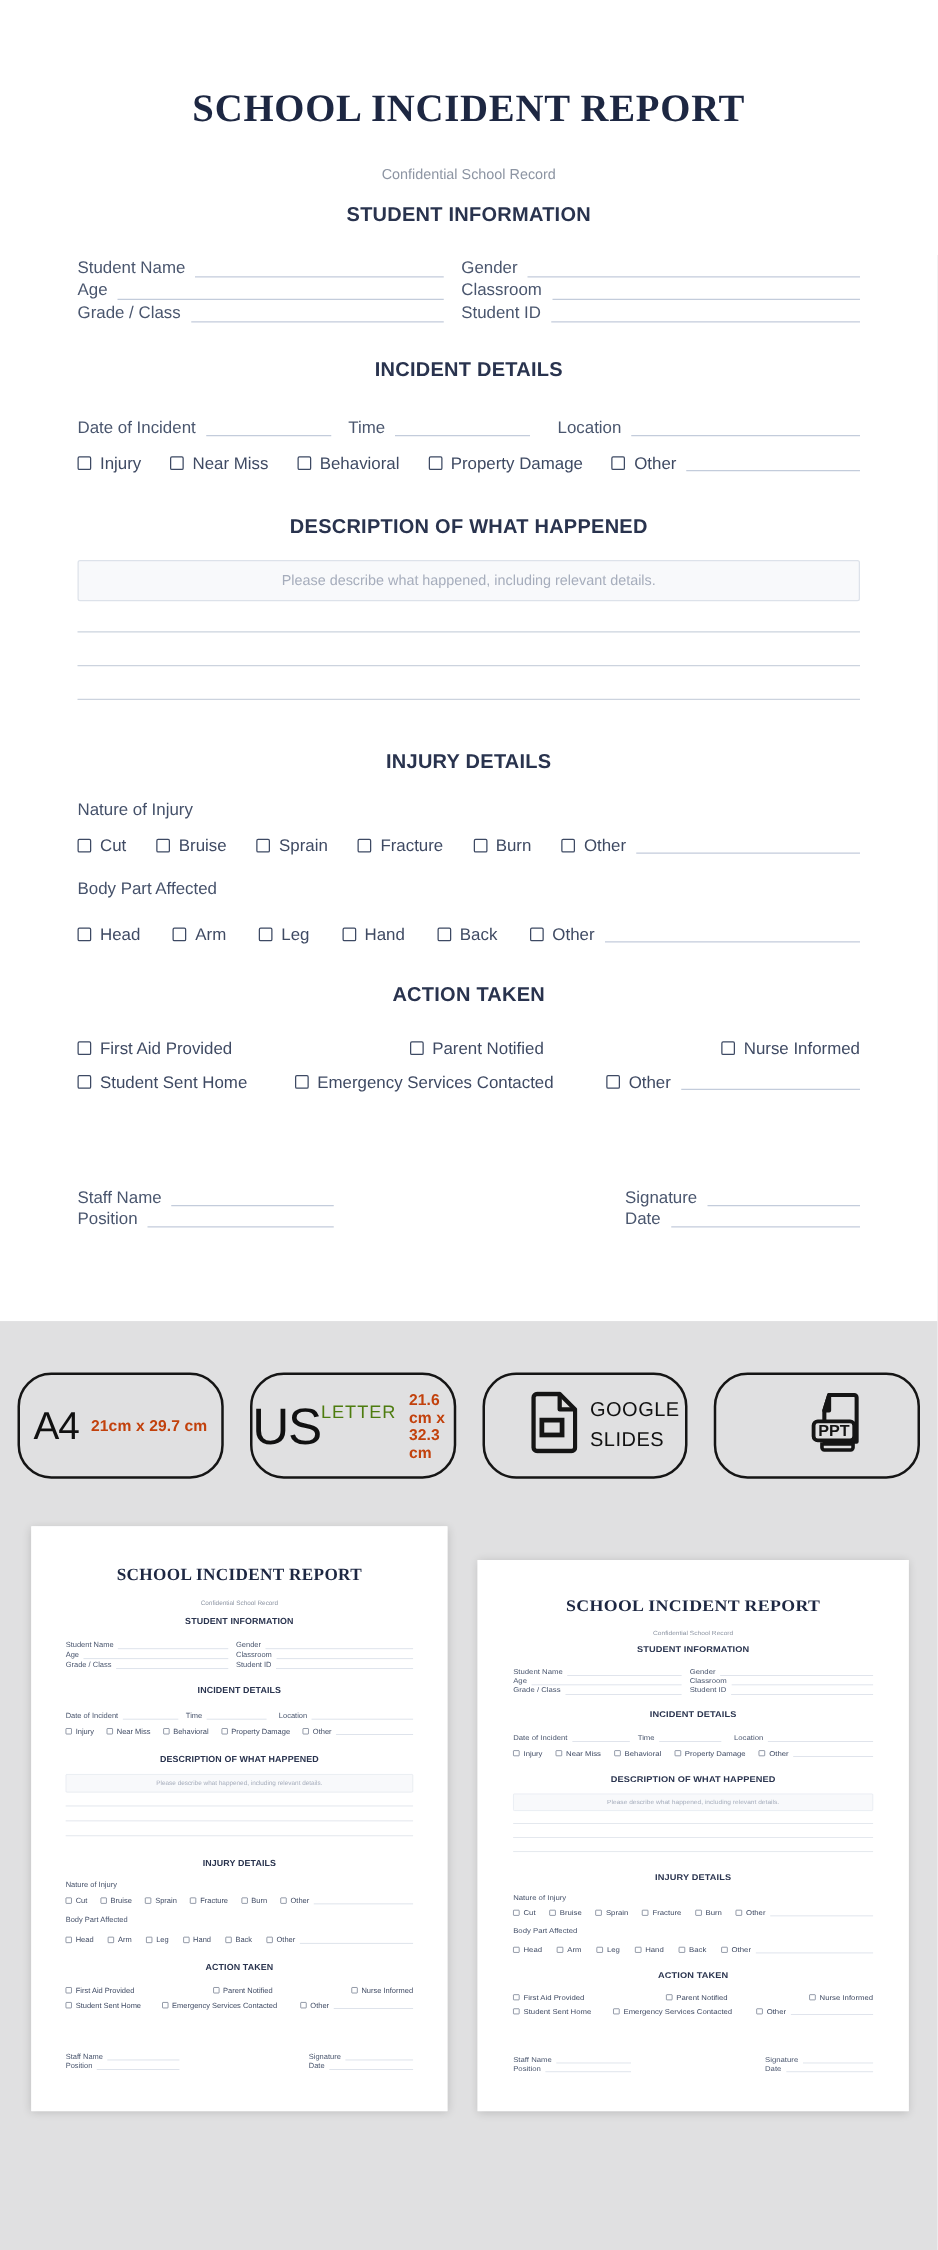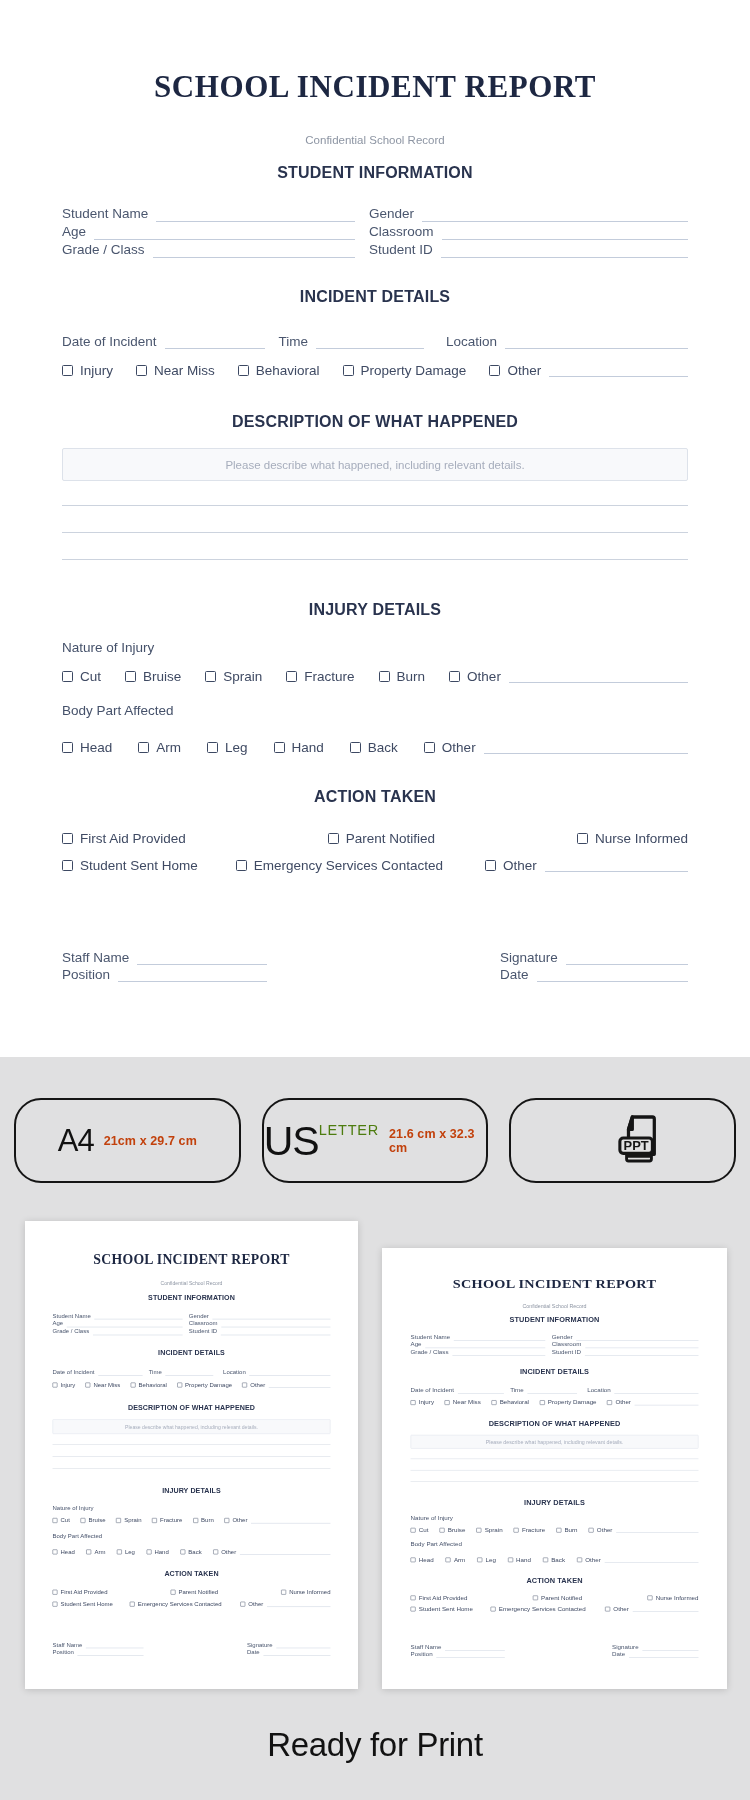--- a/index.html
+++ b/index.html
@@ -309,20 +309,33 @@
     </div>
     <div class="badge">
       <span class="badge-us-wrap">
         <span class="badge-big us">US</span>
         <span class="badge-letter">LETTER</span>
       </span>
       <span class="badge-size">21.6 cm x 32.3 cm</span>
     </div>
     <div class="badge">
       <span class="badge-icon">
+        <svg width="38" height="50" viewBox="0 0 40 52" fill="none">
+          <path d="M6 2 H25 L38 15 V47 a3 3 0 0 1 -3 3 H6 a3 3 0 0 1 -3 -3 V5 a3 3 0 0 1 3 -3 z" stroke="#151515" stroke-width="3.6" stroke-linejoin="round"></path>
+          <path d="M25 2 V15 H38" stroke="#151515" stroke-width="3.6" stroke-linejoin="round"></path>
+          <rect x="10" y="24" width="17" height="12.5" stroke="#151515" stroke-width="4"></rect>
+        </svg>
+      </span>
+      <span class="badge-text">
+        <span>GOOGLE</span>
+        <span>SLIDES</span>
+      </span>
+    </div>
+    <div class="badge">
+      <span class="badge-icon">
         <svg width="44" height="50" viewBox="0 0 46 52" fill="none">
           <path d="M16 3 H37 a2 2 0 0 1 2 2 V42 H12 V16 z" stroke="#151515" stroke-width="3.4" stroke-linejoin="round"></path>
           <path d="M16 3 L12 16 H16 z" stroke="#151515" stroke-width="3.4" stroke-linejoin="round"></path>
           <path d="M10 44 H36 v3 a2 2 0 0 1 -2 2 H12 a2 2 0 0 1 -2 -2 z" stroke="#151515" stroke-width="3"></path>
           <rect x="3" y="25" width="34" height="16" rx="3.5" fill="#e0e0e1" stroke="#151515" stroke-width="3.2"></rect>
           <text x="20" y="37.5" text-anchor="middle" font-family="Liberation Sans, sans-serif" font-size="13.5" font-weight="700" fill="#151515">PPT</text>
         </svg>
       </span>
     </div>
   </div>
@@ -720,15 +733,14 @@
           <span class="line"></span>
         </div>
       </div>
     </div>
   </div>
 </div>
       </div>
   </div>
 
   <div class="tagline">
-    <span>Ready for Print</span>
   </div>
 </div>
 
 </body></html>

